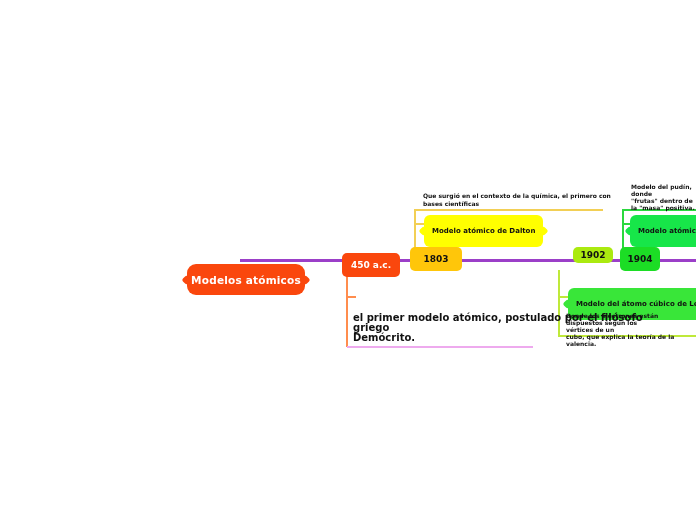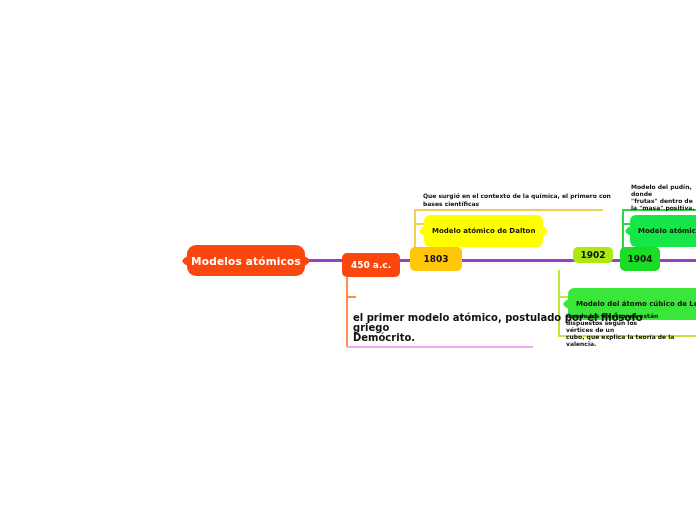--- a/index.html
+++ b/index.html
@@ -22,20 +22,21 @@
     content:"";position:absolute;top:50%;
     width:7px;height:7px;background:inherit;
     transform:translateY(-50%) rotate(45deg);
     border-radius:2px;z-index:-1;
   }
   .bubble.tips::before{left:-4px;}
   .bubble.tips::after{right:-4px;}
   .root{
     border-radius:9px;font-size:10.5px;color:#ffffff;
     letter-spacing:.2px;
+    margin-top:19px;
   }
   .year{border-radius:5px;font-size:9px;}
   .year.light{color:#ffffff;}
   .topic{border-radius:6px;font-size:7px;padding:16px 8px;}
   .desc{
     position:absolute;z-index:2;
     font-weight:bold;color:#111;
     white-space:pre-line;
   }
 </style>

